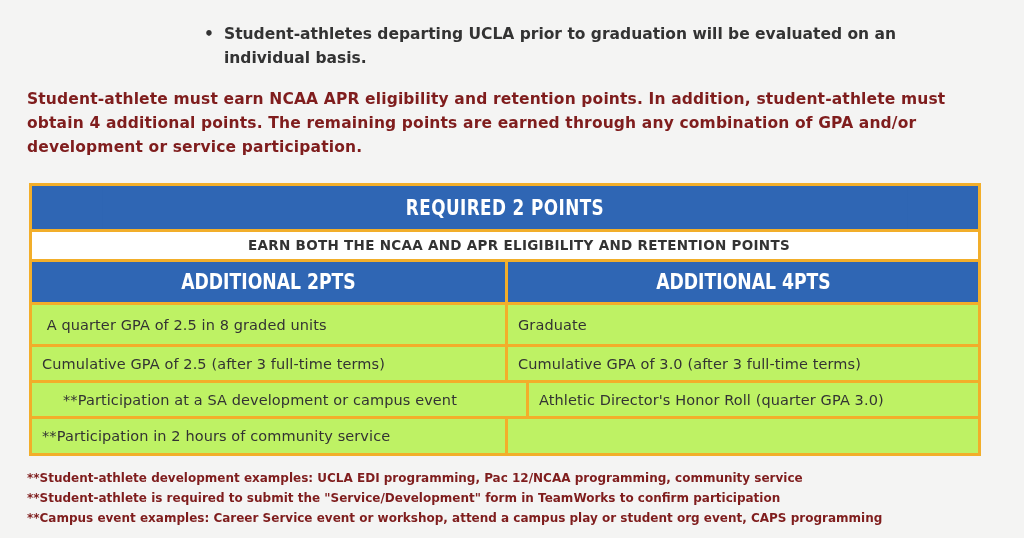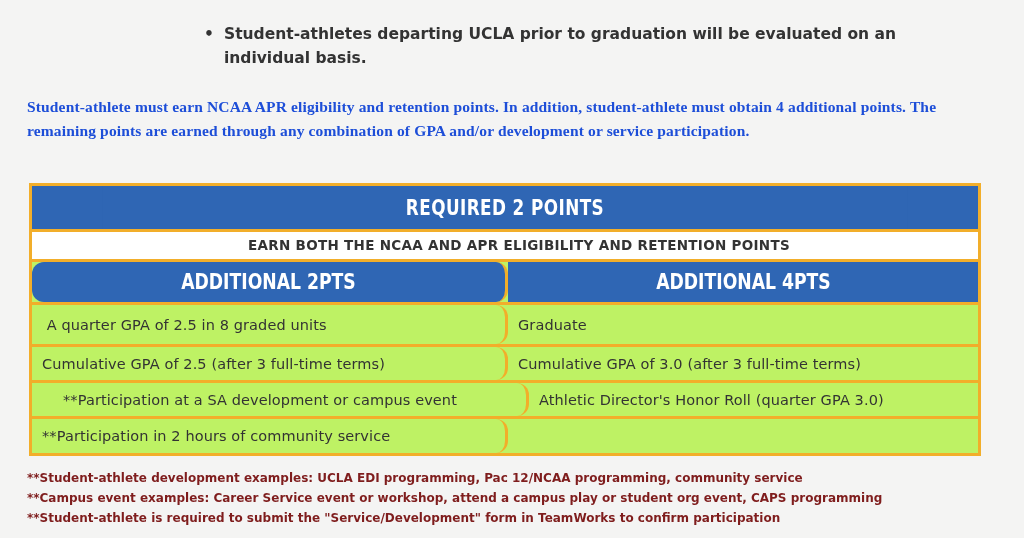--- a/index.html
+++ b/index.html
@@ -10,24 +10,23 @@
     color:#2b2b2b;
     position:relative;
   }
   .bullet {
     position:absolute; left:204px; top:22px; width:740px;
     font-size:15.5px; font-weight:bold; line-height:24px; color:#333;
   }
   .bullet .dot { position:absolute; left:0; top:0; }
   .bullet .txt { margin-left:20px; display:block; }
   .intro {
-    position:absolute; left:27px; top:95px; width:960px;
-    font-size:15.5px; font-weight:bold; line-height:24px; color:#1d4ed8;
+    position:absolute; left:27px; top:87px; width:960px;
+    font-size:15.5px; font-weight:bold; line-height:24px; color:#7f1d1d;
     letter-spacing:0.15px;
-    font-family:Liberation Serif, serif;
   }
   .tbl {
     position:absolute; left:29px; top:183px; width:952px;
     border:3px solid #f2ae2a; box-sizing:border-box;
     background:#bef264;
   }
   .hdr {
     background:#2f66b4; color:#fff; text-align:center;
     font-family:"DejaVu Sans Condensed","DejaVu Sans", sans-serif;
     font-weight:bold; font-size:22px; letter-spacing:0.5px;
@@ -37,21 +36,21 @@
   .hdr-main-wrap .hdr { border:none; }
   .sub {
     height:27px; line-height:27px; text-align:center; background:#fff;
     font-size:13.5px; font-weight:bold; color:#333; letter-spacing:0.3px;
     border-bottom:3px solid #f2ae2a;
     padding-left:28px;
   }
   .row { display:flex; border-bottom:3px solid #f2ae2a; }
   .row:last-child { border-bottom:none; }
   .cell { box-sizing:border-box; }
-  .cell.left { width:476px; border-right:3px solid #f2ae2a;border-radius:12px; }
+  .cell.left { width:476px; border-right:3px solid #f2ae2a; }
   .cell.right { flex:1; }
   .hrow .cell { background:#2f66b4; height:40px; line-height:40px; text-align:center; color:#fff;
     font-weight:bold; font-size:21px; }
   .hrow .cell span { display:inline-block; transform:scaleX(0.82); }
   .drow .cell { font-size:14.5px; color:#333; padding-left:10px; display:flex; align-items:center; letter-spacing:0.1px; }
   .notes {
     position:absolute; left:27px; top:468px; width:980px;
     font-size:12px; font-weight:bold; line-height:20px; color:#7f1d1d;
   }
 </style>
@@ -87,15 +86,15 @@
     <div class="cell right">Athletic Director's Honor Roll (quarter GPA 3.0)</div>
   </div>
   <div class="row drow" style="height:34px;">
     <div class="cell left">**Participation in 2 hours of community service</div>
     <div class="cell right"></div>
   </div>
 </div>
 
 <div class="notes">
   <div>**Student-athlete development examples: UCLA EDI programming, Pac 12/NCAA programming, community service</div>
+  <div>**Student-athlete is required to submit  the "Service/Development" form in TeamWorks to confirm participation</div>
   <div>**Campus event examples: Career Service event or workshop, attend a campus play or student org event, CAPS programming</div>
-  <div>**Student-athlete is required to submit  the "Service/Development" form in TeamWorks to confirm participation</div>
 </div>
 
 </body></html>

